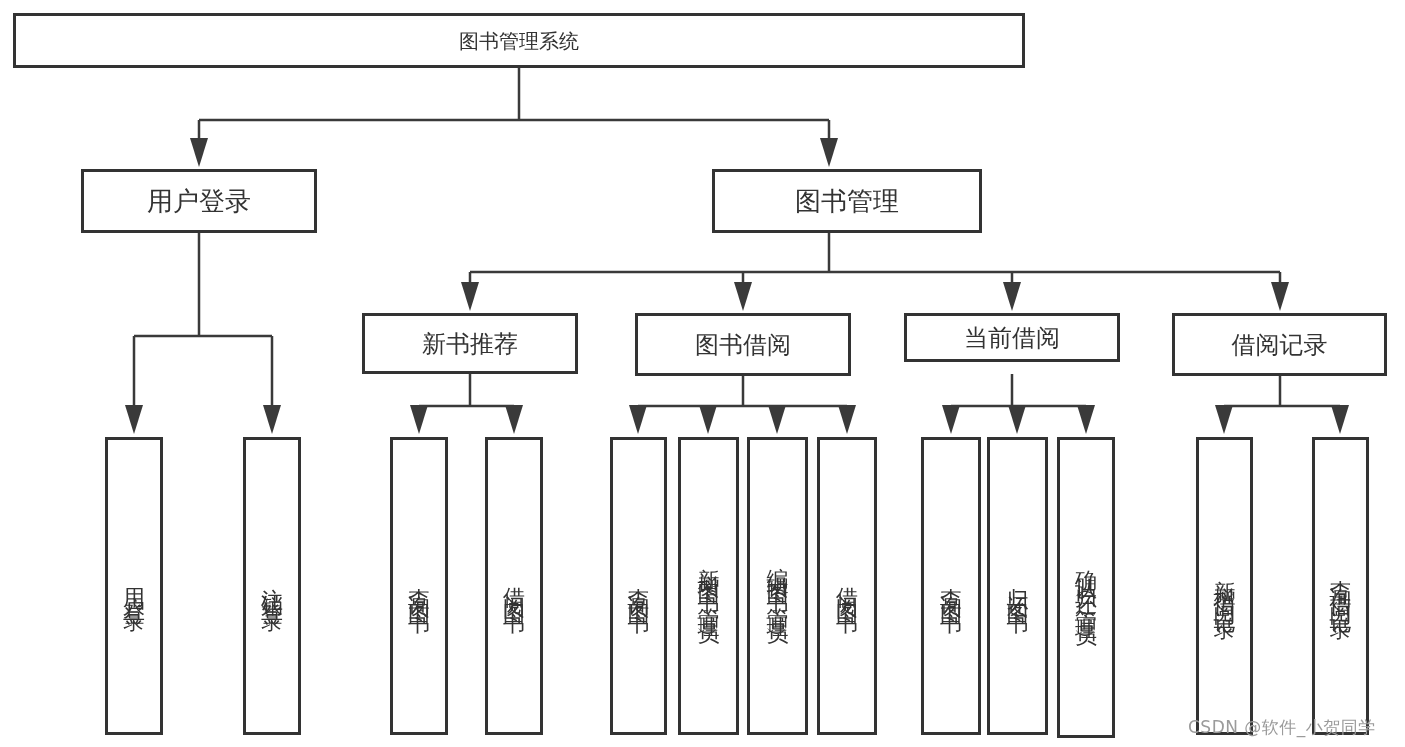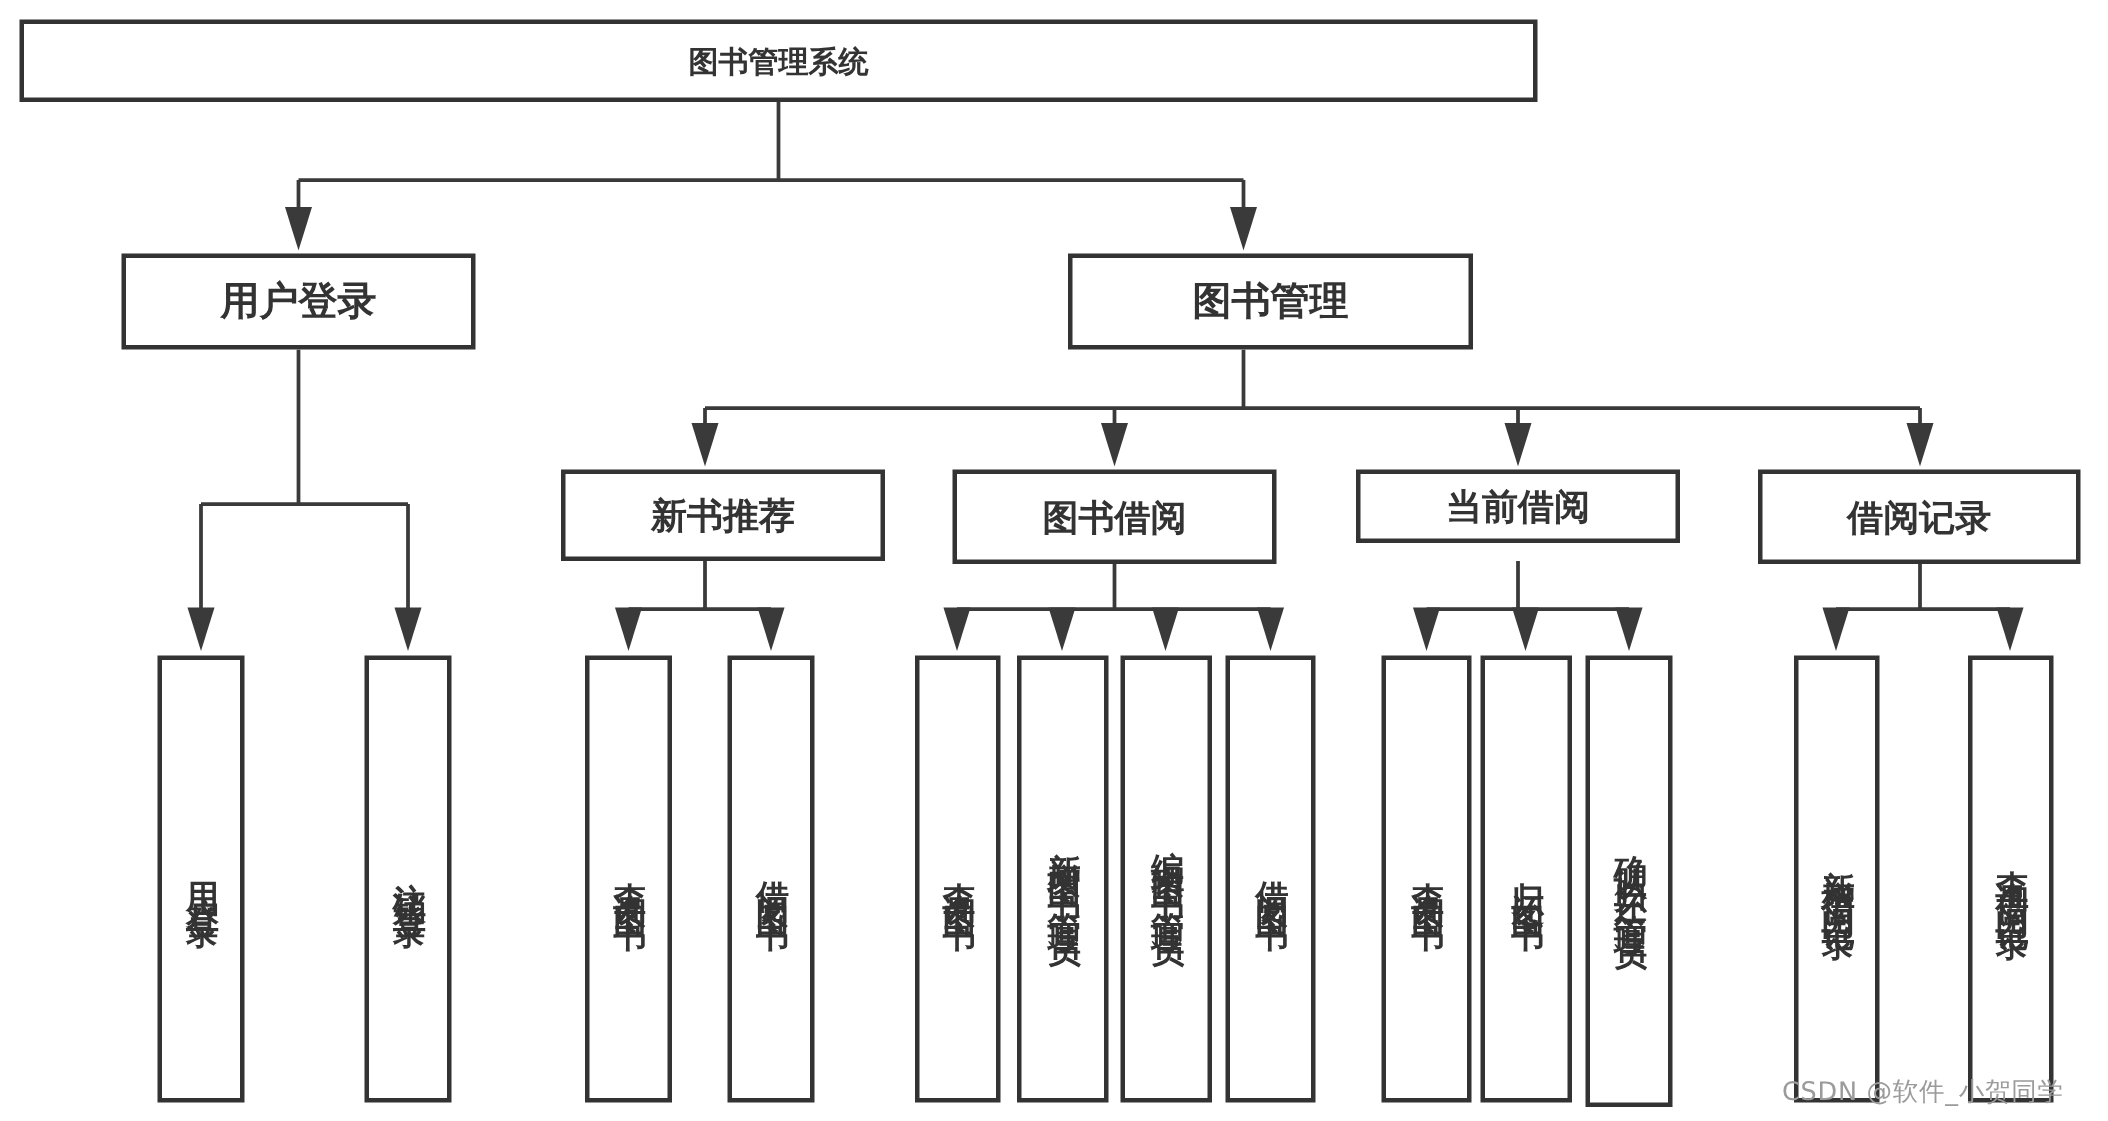--- a/index.html
+++ b/index.html
@@ -15,21 +15,21 @@
     position:relative;width:1405px;height:747px;background:var(--background);
     overflow:hidden;
   }
   .connector{position:absolute;left:0;top:0;z-index:0;}
   .connector path{stroke:var(--line);stroke-width:2.5;fill:none;}
   .connector polygon{fill:var(--line);stroke:none;}
   .node{
     position:absolute;box-sizing:border-box;background:#ffffff;
     border:3px solid var(--border);color:var(--text);
     display:flex;align-items:center;justify-content:center;
-    z-index:1;text-align:right;line-height:1;font-weight:bold;
+    z-index:1;text-align:right;line-height:1;
   }
   .node-root{font-size:20px;}
   .node-l2{font-size:26px;}
   .node-l3{font-size:24px;}
   .leaf{
     writing-mode:vertical-rl;text-orientation:mixed;
     font-size:22px;letter-spacing:8px;
   }
   .watermark{
     position:absolute;z-index:2;color:var(--watermark);
@@ -75,21 +75,21 @@
     <path d="M1280 376 V406 M1224 406 H1340 M1224 406 V412 M1340 406 V412"></path>
     <polygon points="1215,405 1233,405 1224,434"></polygon>
     <polygon points="1331,405 1349,405 1340,434"></polygon>
   </svg>
 
   <div class="node node-root" style="left:13px;top:13px;width:1012px;height:55px;">图书管理系统</div>
 
   <div class="node node-l2" style="left:81px;top:169px;width:236px;height:64px;">用户登录</div>
   <div class="node node-l2" style="left:712px;top:169px;width:270px;height:64px;">图书管理</div>
 
-  <div class="node node-l3" style="left:374px;top:313px;width:216px;height:61px;">新书推荐</div>
+  <div class="node node-l3" style="left:362px;top:313px;width:216px;height:61px;">新书推荐</div>
   <div class="node node-l3" style="left:635px;top:313px;width:216px;height:63px;">图书借阅</div>
   <div class="node node-l3" style="left:904px;top:313px;width:216px;height:49px;">当前借阅</div>
   <div class="node node-l3" style="left:1172px;top:313px;width:215px;height:63px;">借阅记录</div>
 
   <div class="node leaf" style="left:105px;top:437px;width:58px;height:298px;">用户登录</div>
   <div class="node leaf" style="left:243px;top:437px;width:58px;height:298px;">注销登录</div>
 
   <div class="node leaf" style="left:390px;top:437px;width:58px;height:298px;">查询图书</div>
   <div class="node leaf" style="left:485px;top:437px;width:58px;height:298px;">借阅图书</div>
 

